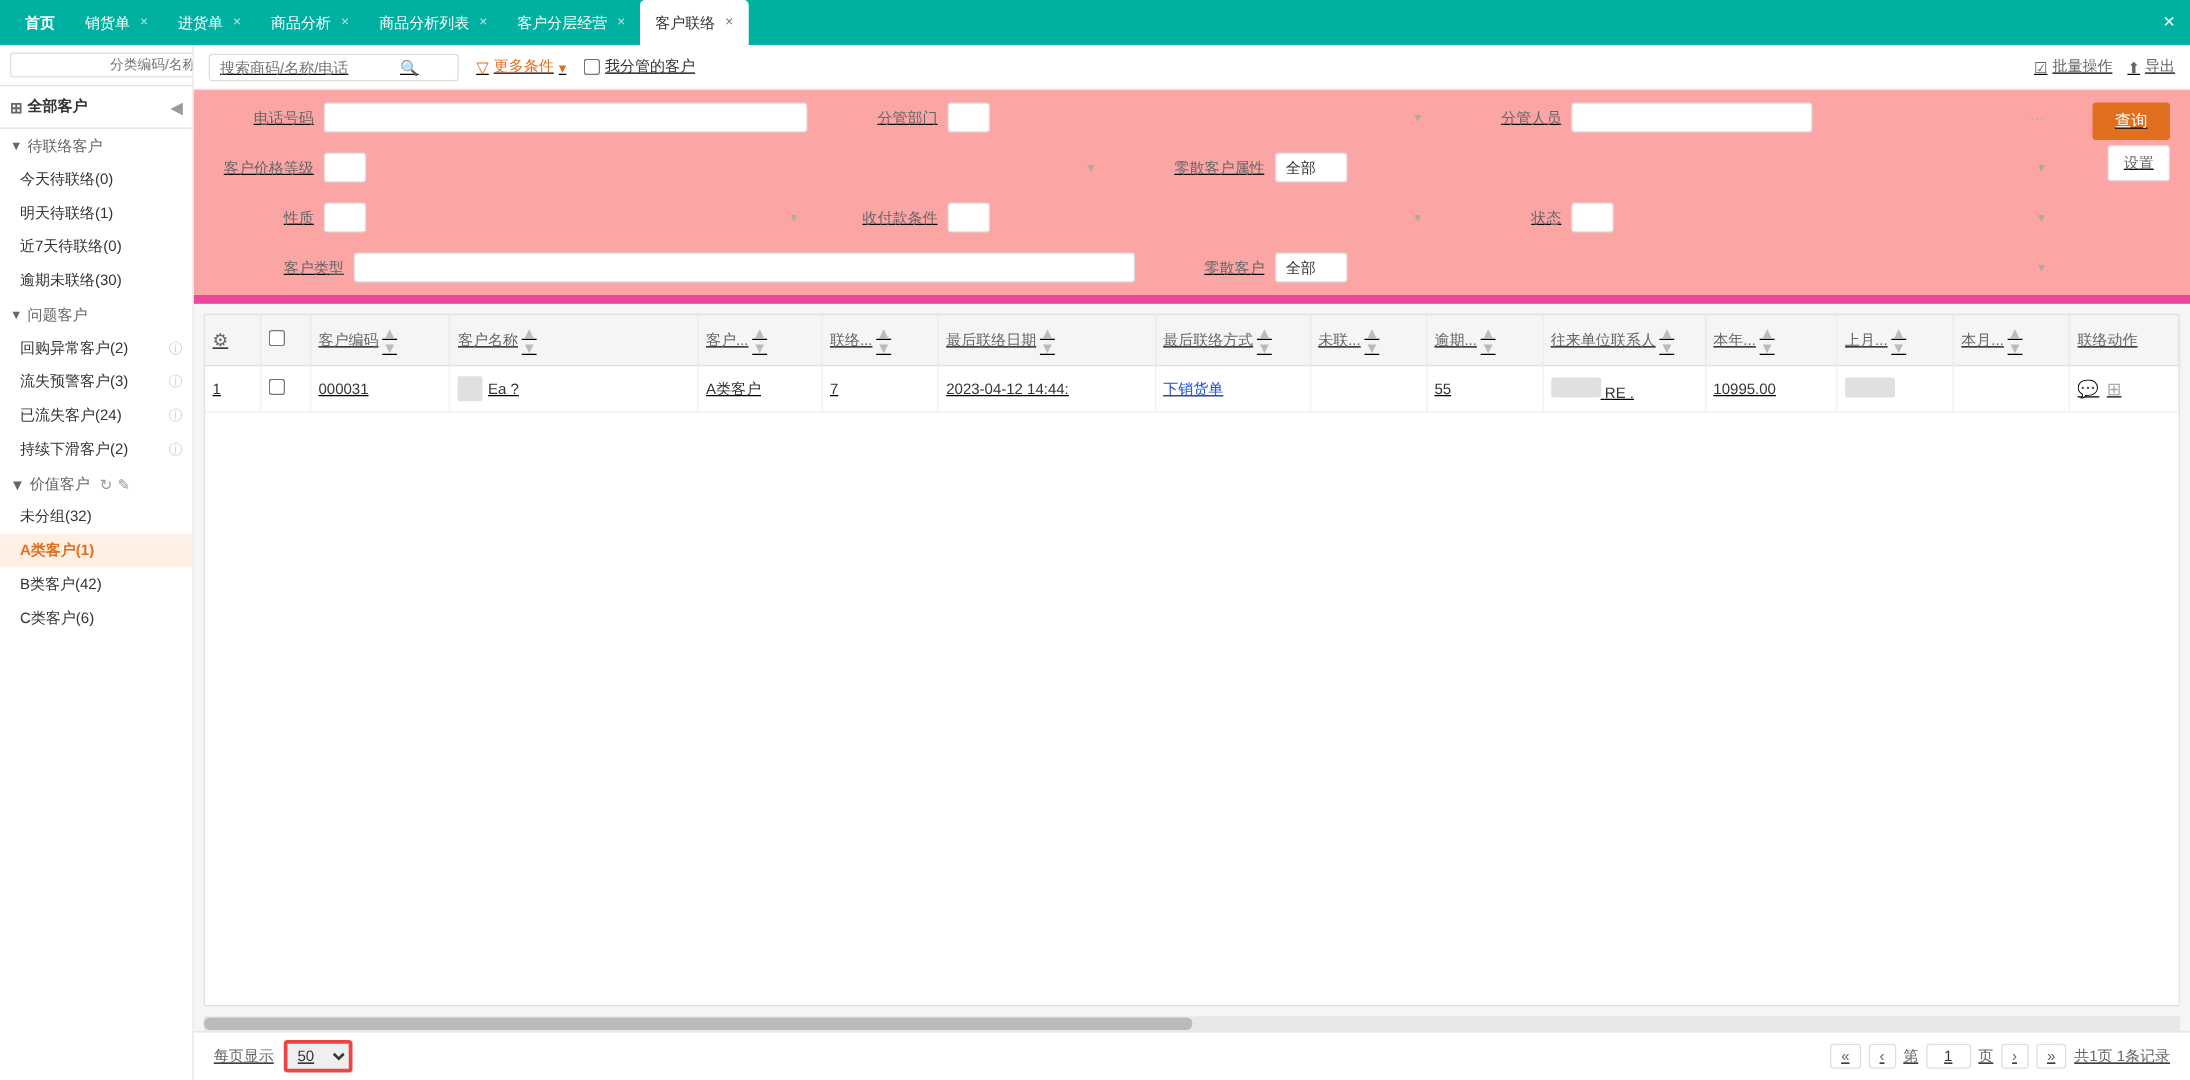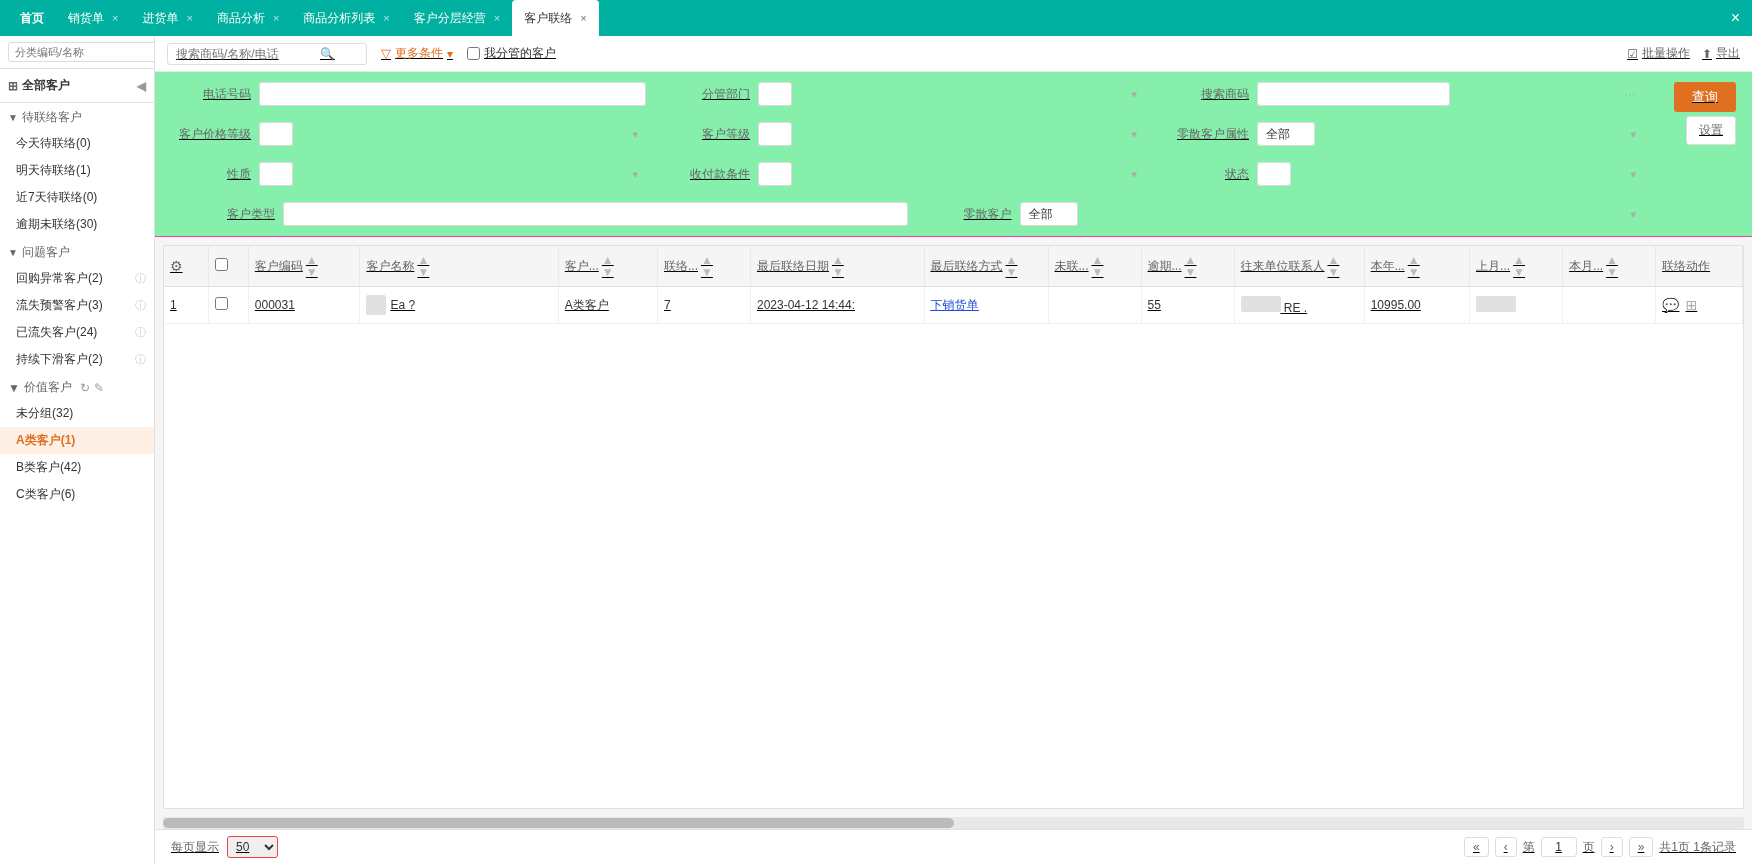--- a/index.html
+++ b/index.html
@@ -69,20 +69,21 @@
       gap: 4px;
     }
     .sidebar-search input {
       flex: 1;
       border: 1px solid #ddd;
       border-radius: 3px;
       padding: 3px 6px;
       font-size: 11px;
       color: #999;
       outline: none;
+      text-align: right;
     }
     .sidebar-all-customers {
       display: flex;
       align-items: center;
       padding: 8px 8px;
       font-weight: bold;
       font-size: 13px;
       color: #333;
       border-bottom: 1px solid #e0e0e0;
       justify-content: space-between;
@@ -192,23 +193,23 @@
       display: flex;
       align-items: center;
       gap: 4px;
       color: #666;
       cursor: pointer;
       font-size: 12px;
     }
 
     
     .filter-form {
-      background: #86efac;
+      background: #fca5a5;
       padding: 10px 16px;
-      border-bottom: 1px solid #ec4899;
+      border-bottom: 7px solid #ec4899;
     }
     .filter-row {
       display: flex;
       gap: 0;
       margin-bottom: 8px;
       align-items: center;
     }
     .filter-row:last-child { margin-bottom: 0; }
     .filter-field {
       display: flex;
@@ -382,21 +383,21 @@
       padding: 6px 16px;
       display: flex;
       align-items: center;
       justify-content: space-between;
       font-size: 12px;
       color: #666;
     }
     .pagination-left { display: flex; align-items: center; gap: 8px; }
     .per-page-label {}
     .per-page-select {
-      border: 1px solid #ef4444;
+      border: 3px solid #ef4444;
       border-radius: 3px;
       padding: 2px 4px;
       font-size: 12px;
       color: #333;
       cursor: pointer;
     }
     .pagination-right { display: flex; align-items: center; gap: 6px; }
     .page-nav-btn {
       border: 1px solid #ddd;
       background: white;
@@ -595,44 +596,36 @@
             <div class="filter-field">
               <span class="filter-label">分管部门</span>
               <div class="select-wrapper">
                 <select class="filter-select">
                   <option></option>
                 </select>
               </div>
             </div>
             <div class="filter-divider"></div>
             <div class="filter-field">
-              <span class="filter-label">搜索商码</span>
+              <span class="filter-label">分管人员</span>
               <div class="select-wrapper dots">
                 <input class="filter-input" type="text" value="" style="padding-right: 28px;">
               </div>
             </div>
           </div>
           <div class="filter-row">
             <div class="filter-field">
               <span class="filter-label">客户价格等级</span>
               <div class="select-wrapper">
                 <select class="filter-select">
                   <option></option>
                 </select>
               </div>
             </div>
             <div class="filter-divider"></div>
-            <div class="filter-field">
-              <span class="filter-label">客户等级</span>
-              <div class="select-wrapper">
-                <select class="filter-select">
-                  <option></option>
-                </select>
-              </div>
-            </div>
             <div class="filter-divider"></div>
             <div class="filter-field">
               <span class="filter-label">零散客户属性</span>
               <div class="select-wrapper">
                 <select class="filter-select">
                   <option>全部</option>
                 </select>
               </div>
             </div>
           </div>

